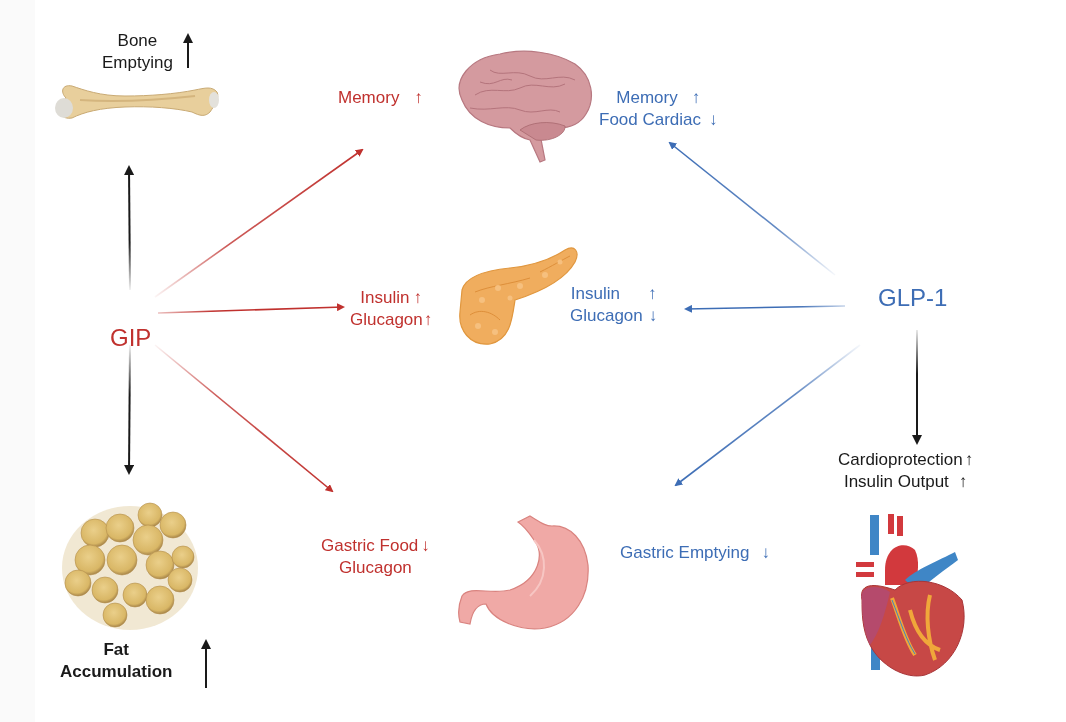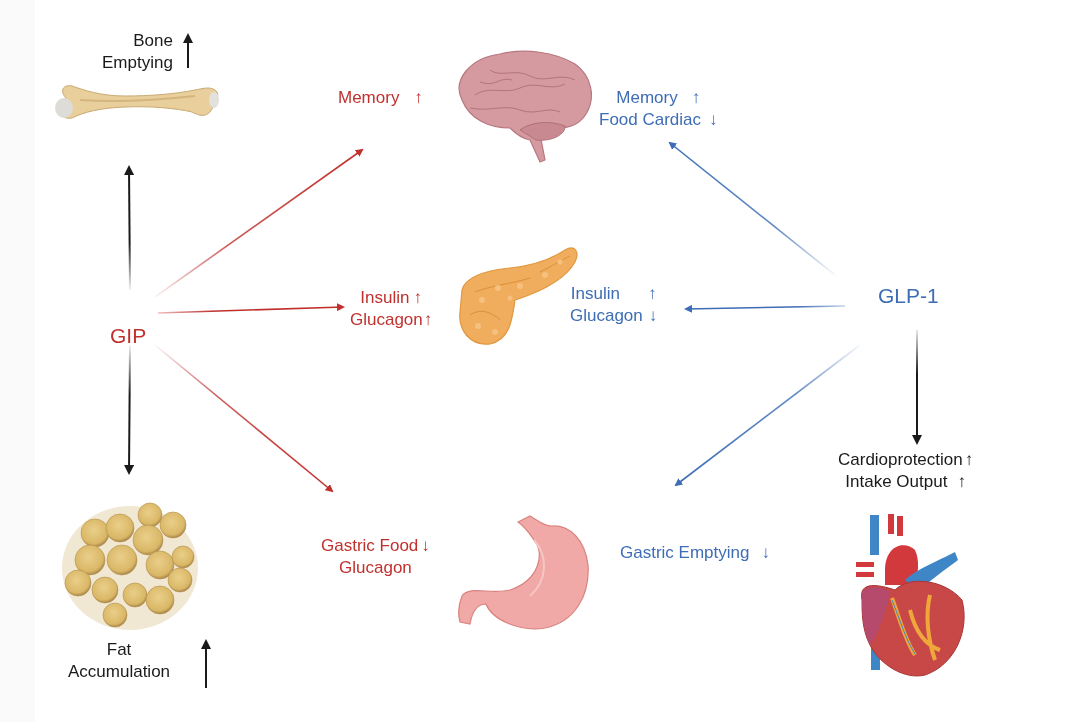--- a/index.html
+++ b/index.html
@@ -4,21 +4,21 @@
 <style>
   html, body { margin:0; padding:0; }
   body { width:1066px; height:722px; background:#ffffff; position:relative; overflow:hidden;
          font-family:"Liberation Sans", sans-serif; }
   .leftstrip { position:absolute; left:0; top:0; width:35px; height:722px; background:#fafafa; }
   svg.canvas { position:absolute; left:0; top:0; }
   .lbl { position:absolute; font-size:17px; line-height:22px; white-space:nowrap;text-align:center; }
   .red { color:#c0312e; }
   .blue { color:#3d6db5; }
   .black { color:#1a1a1a; }
-  .hub { position:absolute; font-size:21px; }
+  .hub { position:absolute; font-size:24px; }
   .center { text-align:center; }
 </style>
 </head>
 <body>
 
 <div class="leftstrip"></div>
 
 <svg class="canvas" width="1066" height="722" viewBox="0 0 1066 722">
   <defs>
     <marker id="ahRed" markerWidth="8" markerHeight="8" refX="6" refY="4" orient="auto" markerUnits="userSpaceOnUse">
@@ -162,55 +162,55 @@
     <path d="M862,600 C858,580 880,585 895,590 C910,575 945,580 962,600 C970,630 955,665 925,675 C905,680 880,665 870,645 C862,630 862,612 862,600 Z" fill="#c74846" stroke="#a83538" stroke-width="1"></path>
     <path d="M862,600 C858,585 878,584 890,592 C885,615 878,635 870,645 C863,630 862,612 862,600 Z" fill="#b54a6c"></path>
     <path d="M892,598 C900,620 905,640 915,655 M930,595 C925,615 928,640 935,660 M910,610 C915,630 925,645 940,650" stroke="#f0a73a" stroke-width="4" fill="none"></path>
     <path d="M892,600 C900,620 906,640 915,654" stroke="#3f86c6" stroke-width="1" fill="none"></path>
   </g>
 </svg>
 
 <div class="hub red" style="left:110px; top:312px;margin-top:12px;">GIP</div>
 <div class="hub blue" style="left:878px; top:284px;">GLP-1</div>
 
-<div class="lbl black center" style="left:102px; top:30px;text-align:right;">
+<div class="lbl black center" style="left:102px; top:30px;">
   <div>Bone</div>
   <div>Emptying</div>
 </div>
 
 <div class="lbl red" style="left:338px; top:87px;">
   <span>Memory</span>
   <span style="margin-left:10px; font-weight:bold;">↑</span>
 </div>
 
 <div class="lbl red" style="left:350px; top:287px;">
   <div><span>Insulin</span><span style="margin-left:4px; font-weight:bold;">↑</span></div>
   <div><span>Glucagon</span><span style="margin-left:1px; font-weight:bold;">↑</span></div>
 </div>
 
 <div class="lbl red" style="left:321px; top:535px;">
   <div><span>Gastric Food</span><span style="margin-left:3px; font-weight:bold;">↓</span></div>
   <div>Glucagon</div>
 </div>
 
-<div class="lbl black center" style="left:68px; top:639px;">
+<div class="lbl black center" style="left:60px; top:639px;font-weight:bold;">
   <div>Fat</div>
   <div>Accumulation</div>
 </div>
 
 <div class="lbl blue" style="left:599px; top:87px;">
   <div><span>Memory</span><span style="margin-left:14px; font-weight:bold;">↑</span></div>
   <div><span>Food Cardiac</span><span style="margin-left:8px; font-weight:bold;">↓</span></div>
 </div>
 
 <div class="lbl blue" style="left:570px; top:283px;">
   <div><span>Insulin</span><span style="margin-left:28px; font-weight:bold;">↑</span></div>
   <div><span>Glucagon</span><span style="margin-left:6px; font-weight:bold;">↓</span></div>
 </div>
 
 <div class="lbl blue" style="left:620px; top:542px;">
   <span>Gastric Emptying</span><span style="margin-left:12px; font-weight:bold;">↓</span>
 </div>
 
 <div class="lbl black" style="left:838px; top:449px;">
   <div><span>Cardioprotection</span><span style="margin-left:2px; font-weight:bold;">↑</span></div>
-  <div><span>Intake Output</span><span style="margin-left:10px; font-weight:bold;">↑</span></div>
+  <div><span>Insulin Output</span><span style="margin-left:10px; font-weight:bold;">↑</span></div>
 </div>
 
 </body></html>

